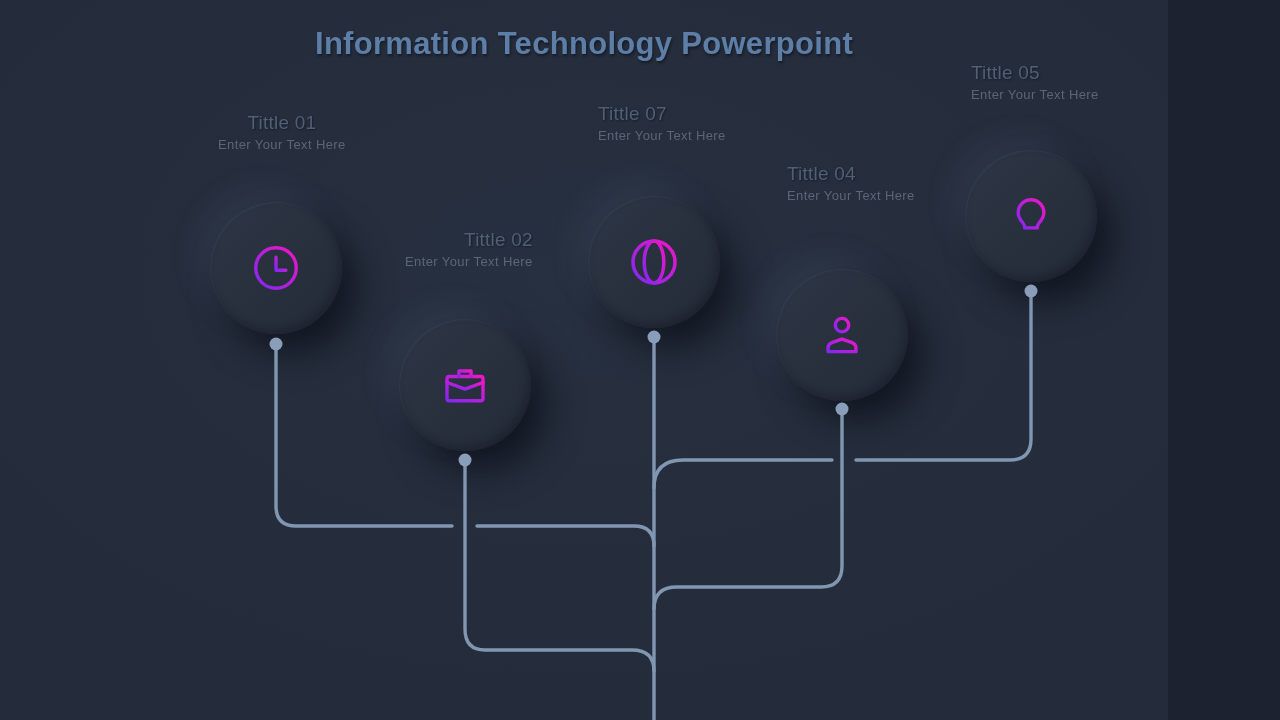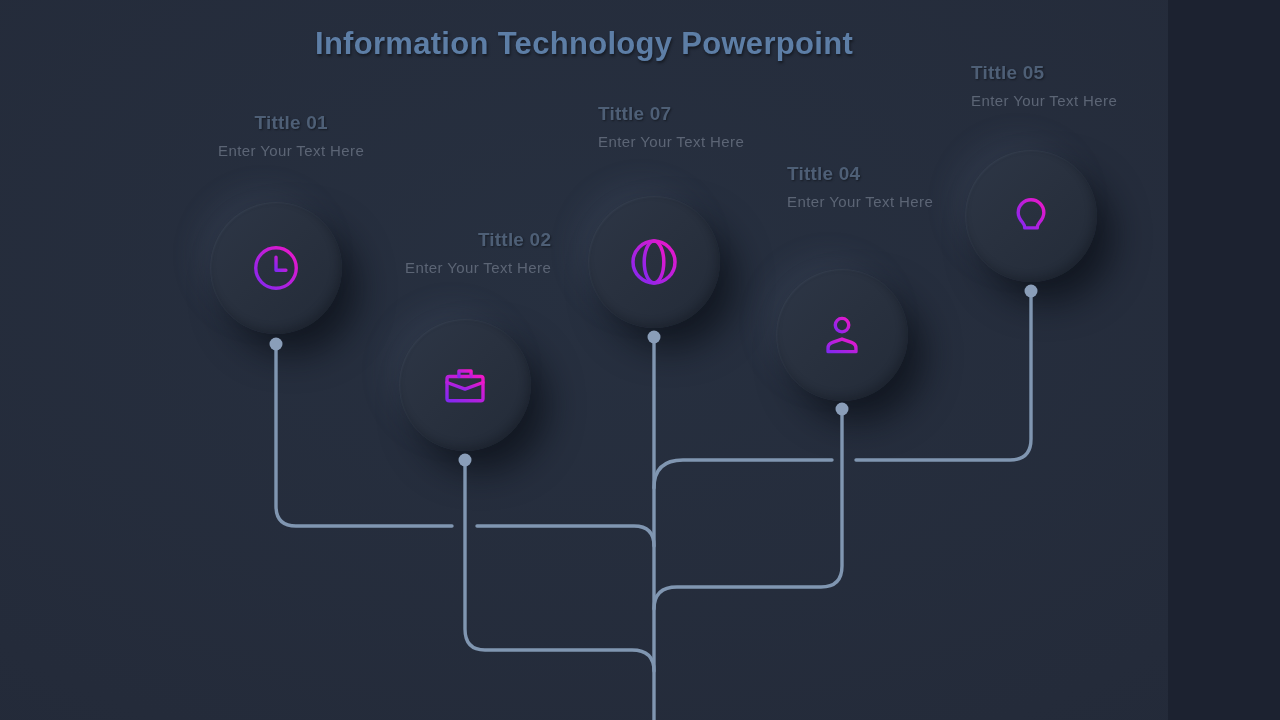--- a/index.html
+++ b/index.html
@@ -8,25 +8,25 @@
     background:radial-gradient(130% 130% at 50% 38%, #273040 0%, #242b3a 55%, #202735 100%);
     font-family:"Liberation Sans", sans-serif;
   }
   .main-title{
     position:absolute;left:0;right:0;top:26px;margin:0;
     text-align:center;font-size:31px;font-weight:bold;letter-spacing:.3px;
     color:#5d7ea6;text-shadow:1px 2px 3px rgba(0,0,0,.45);
   }
   .item-label{position:absolute;}
   .item-title{
-    font-size:19px;line-height:19px;font-weight:bold;letter-spacing:.2px;
+    font-size:19px;line-height:19px;font-weight:normal;letter-spacing:.2px;
     color:#4e5f76;text-shadow:1px 1px 2px rgba(0,0,0,.4);
   }
   .item-sub{
-    margin-top:13px;font-size:15px;line-height:11px;letter-spacing:.4px;
+    margin-top:7px;font-size:13px;line-height:11px;letter-spacing:.4px;
     color:#5c6575;
   }
   .node{
     position:absolute;width:132px;height:132px;border-radius:50%;
     background:linear-gradient(135deg,#2d3646 0%,#29313f 45%,#232b38 100%);
     box-shadow:
       16px 20px 34px rgba(9,13,21,.68),
       -13px -13px 28px rgba(96,112,140,.14),
       inset 1px 1px 2px rgba(150,170,200,.10),
       inset -3px -4px 8px rgba(9,13,21,.30);

